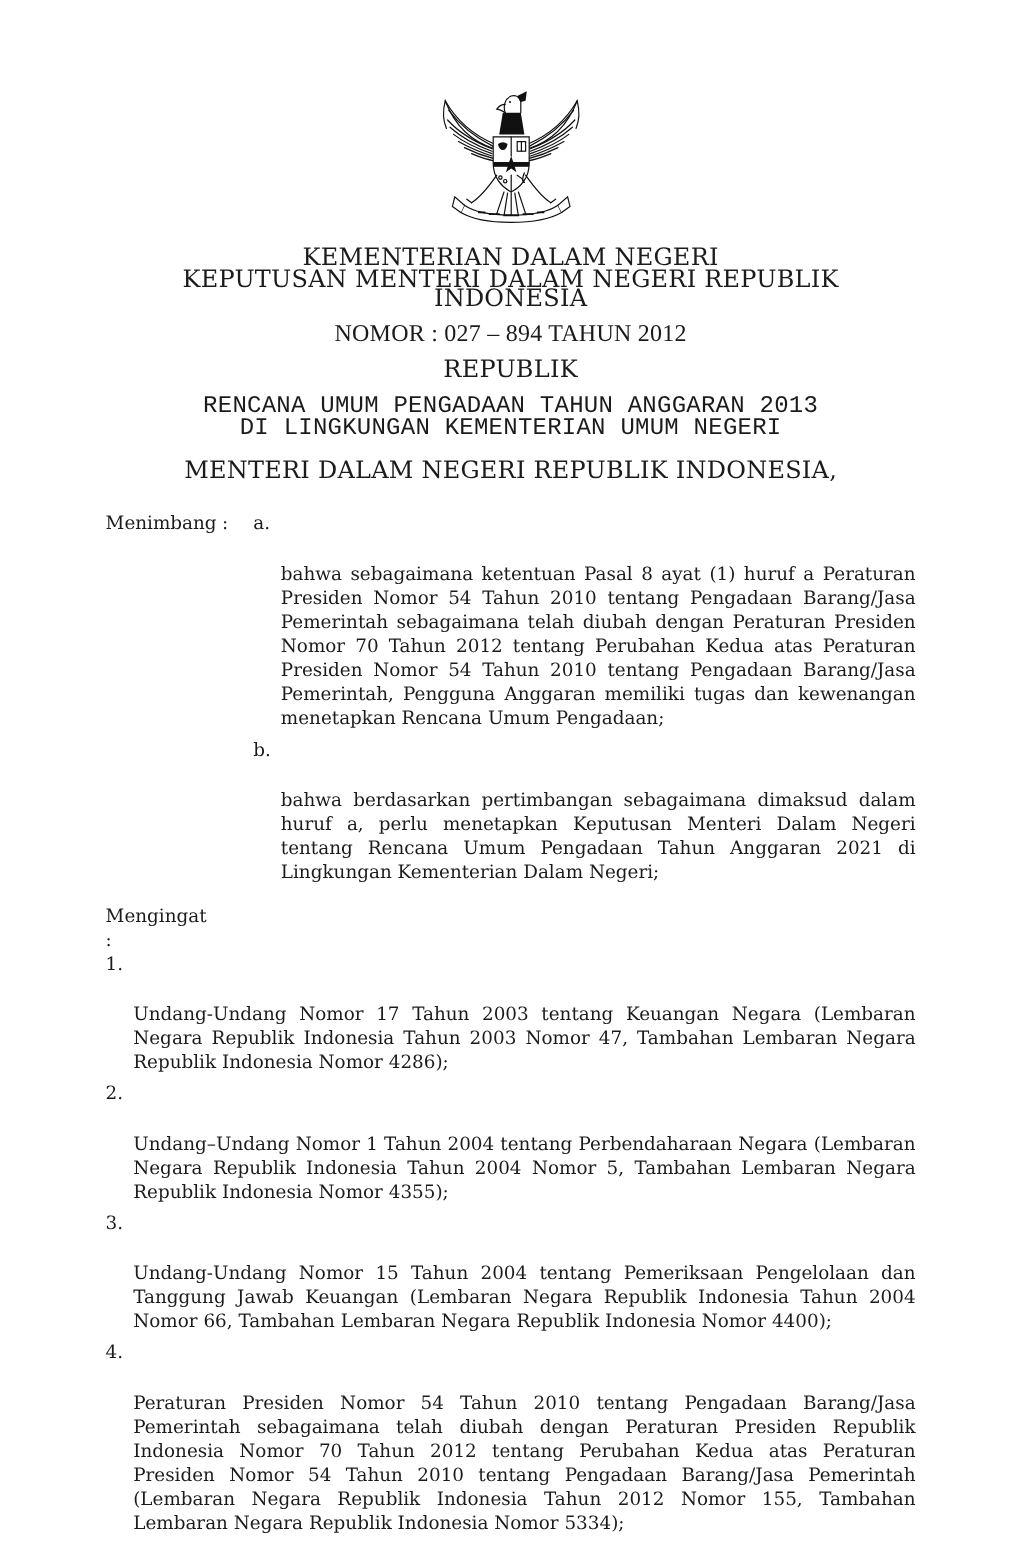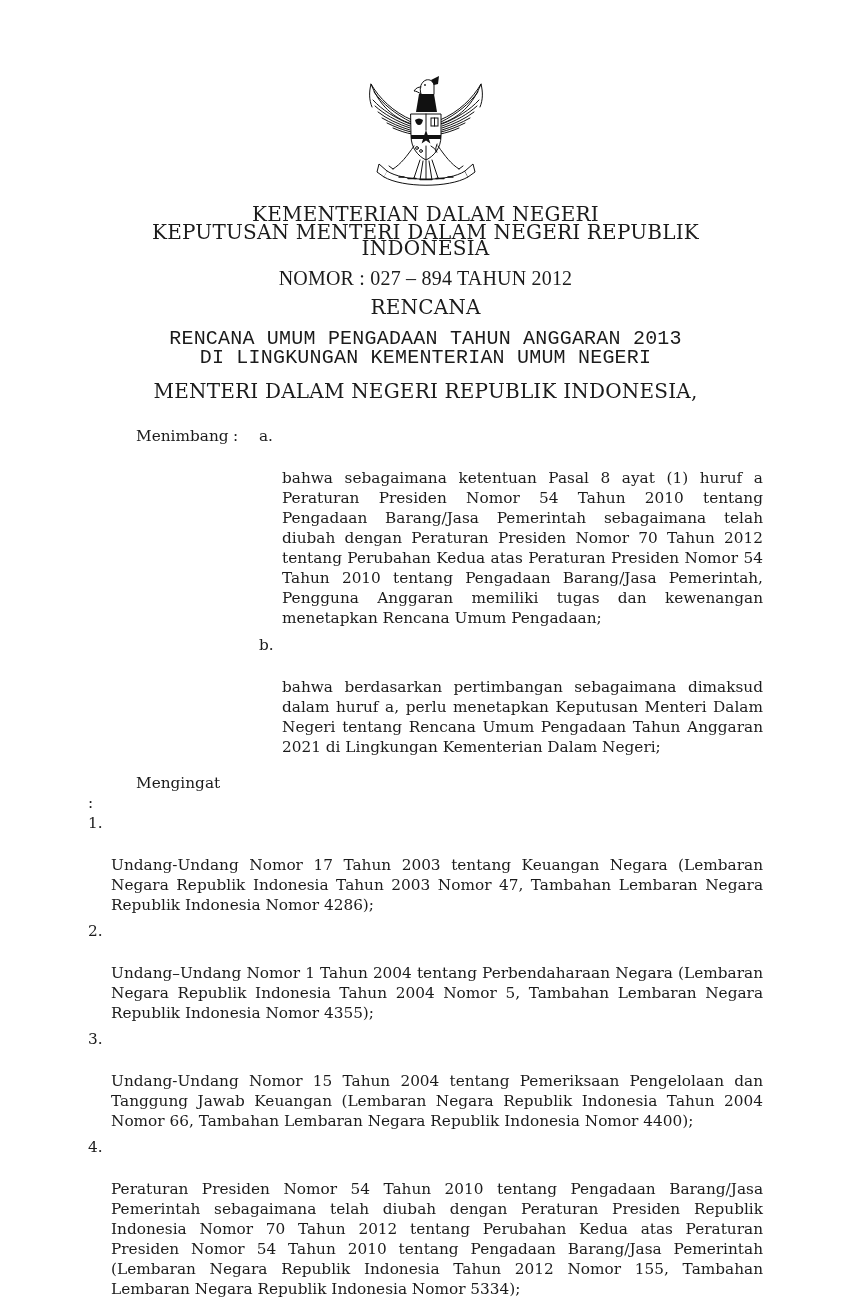--- a/index.html
+++ b/index.html
@@ -20,21 +20,21 @@
   .h-line { font-size: 20px; line-height: 19px; letter-spacing: 0.2px; }
   .ministry { margin-top: 15px; }
   .decree-title { line-height: 16px; }
   .decree-number { margin-top: 14px; line-height: 16px; font-family: Liberation Serif, serif; }
   .about-label { margin-top: 13px; line-height: 16px; }
   .subject { margin-top: 14px; line-height: 20px; font-family: Liberation Mono, monospace; }
   .issuer { margin-top: 16px; line-height: 16px; text-align: center; }
   .clauses { margin-top: 27px; font-size: 15.3px; line-height: 20px; }
   .section { display: flex; align-items: flex-start; }
   .section + .section { margin-top: 16px; flex-direction: column; }
-  .clabel { width: 97px; flex: none; margin-left: 48px; }
+  .clabel { width: 97px; flex: none; }
   .ccolon { width: 26px; flex: none; }
   .citems { flex: 1; min-width: 0; }
   .item { display: flex; align-items: flex-start; }
   .item + .item { margin-top: 6px; }
   .sec-a .item + .item { margin-top: 7px; }
   .marker { width: 23px; flex: none; }
   .itext { flex: 1; text-align: justify; margin-top: 42px; }
 </style>
 </head>
 <body>
@@ -104,21 +104,21 @@
         <path d="M34,105 h5 M43,106.5 h8 M55,107.5 h12 M71,106.5 h8 M83,105 h5" stroke-width="1.4"></path>
       </svg>
     </div>
 
     <div class="ministry">
       <div class="h-line">KEMENTERIAN DALAM NEGERI</div>
     </div>
 
     <div class="h-line decree-title">KEPUTUSAN MENTERI DALAM NEGERI REPUBLIK INDONESIA</div>
     <div class="h-line decree-number">NOMOR : 027 – 894 TAHUN 2012</div>
-    <div class="h-line about-label">RENCANA</div>
+    <div class="h-line about-label">REPUBLIK</div>
 
     <div class="subject">
       <div class="h-line">RENCANA UMUM PENGADAAN TAHUN ANGGARAN 2013</div>
       <div class="h-line">DI LINGKUNGAN KEMENTERIAN UMUM NEGERI</div>
     </div>
 
     <div class="h-line issuer">MENTERI DALAM NEGERI REPUBLIK INDONESIA,</div>
   </div>
 
   <div class="clauses">

